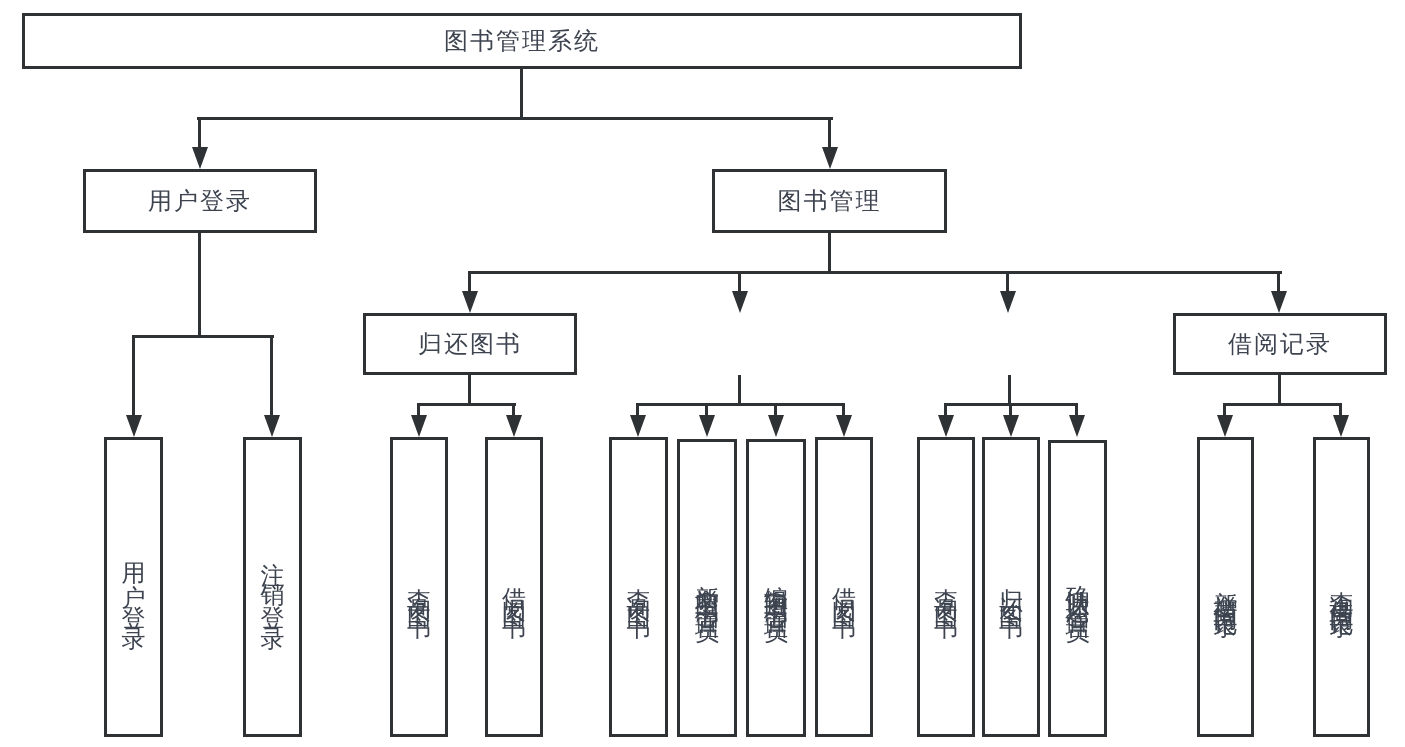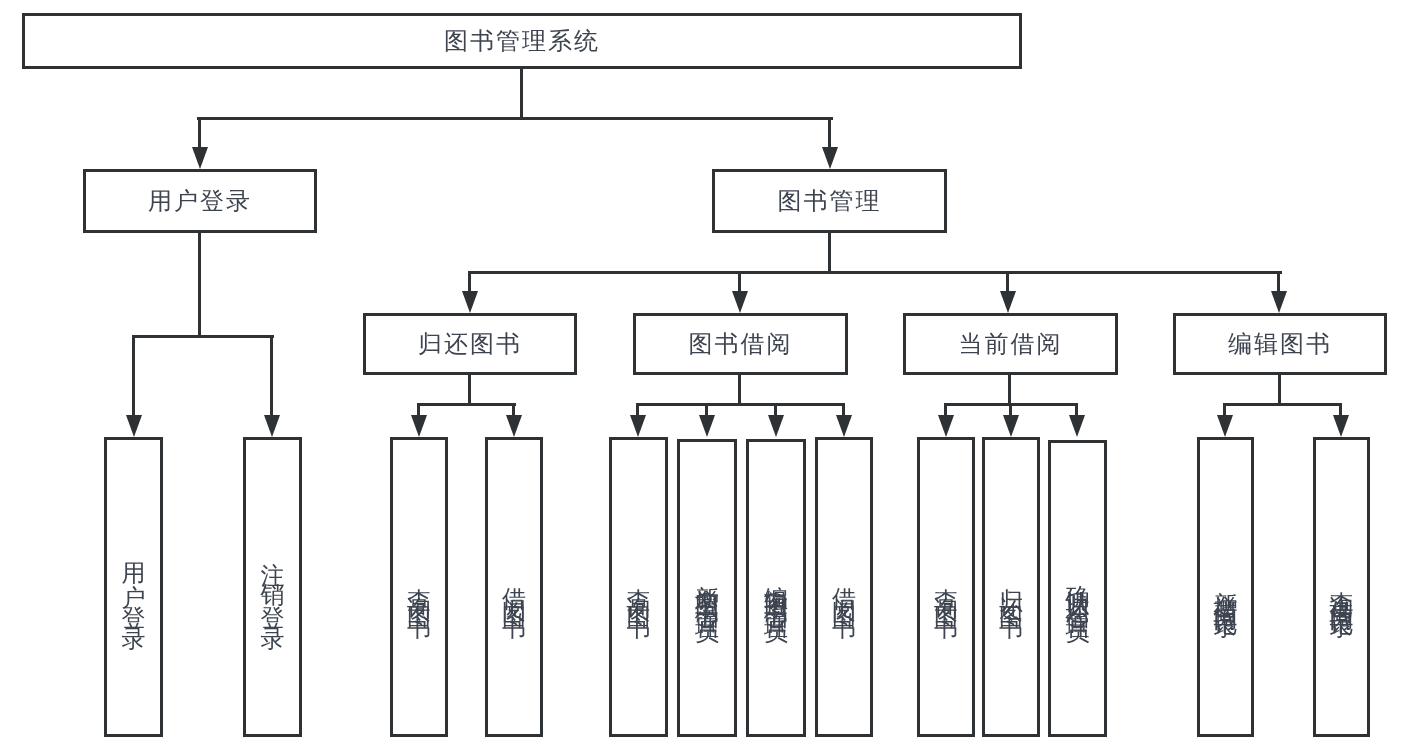--- a/index.html
+++ b/index.html
@@ -72,28 +72,22 @@
   <div class="stem" style="left:738px;top:271px;height:22px;"></div>
   <div class="arrow" style="left:732px;top:291px;"></div>
   <div class="stem" style="left:1006px;top:271px;height:22px;"></div>
   <div class="arrow" style="left:1000px;top:291px;"></div>
   <div class="stem" style="left:1277px;top:271px;height:22px;"></div>
   <div class="arrow" style="left:1271px;top:291px;"></div>
 
   <div class="hnode" style="left:363px;top:313px;width:214px;height:62px;">
     <span>归还图书</span>
   </div>
-  <div class="hnode" style="left:633px;top:313px;width:215px;height:62px;">
-    <span>图书借阅</span>
-  </div>
-  <div class="hnode" style="left:903px;top:313px;width:215px;height:62px;">
-    <span>当前借阅</span>
-  </div>
   <div class="hnode" style="left:1173px;top:313px;width:214px;height:62px;">
-    <span>编辑图书</span>
+    <span>借阅记录</span>
   </div>
 
   <div class="stem" style="left:468px;top:375px;height:30px;"></div>
   <div class="rail" style="left:417px;top:403px;width:99px;"></div>
   <div class="stem" style="left:417px;top:403px;height:14px;"></div>
   <div class="arrow" style="left:411px;top:415px;"></div>
   <div class="stem" style="left:512px;top:403px;height:14px;"></div>
   <div class="arrow" style="left:506px;top:415px;"></div>
 
   <div class="stem" style="left:738px;top:375px;height:30px;"></div>

